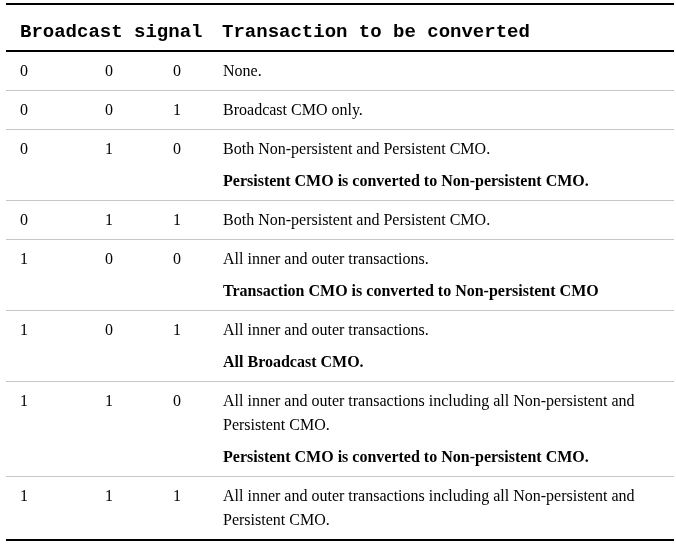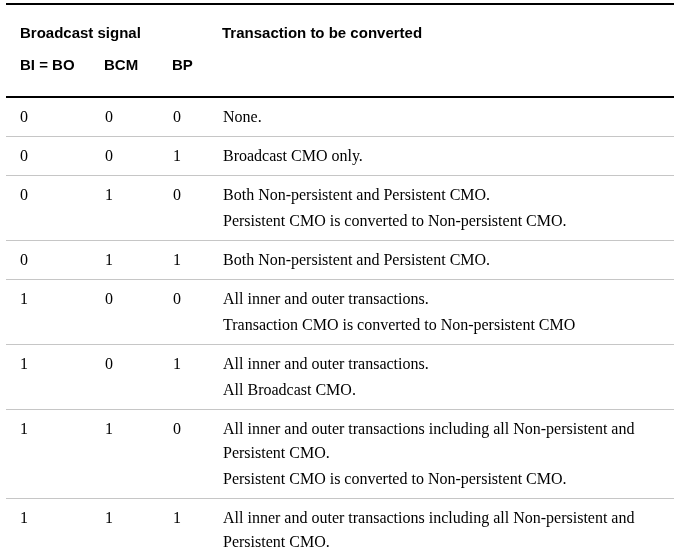--- a/index.html
+++ b/index.html
@@ -22,23 +22,23 @@
     table-layout: fixed;
     border-top: 2px solid var(--rule-strong, #000000);
     border-bottom: 2px solid var(--rule-strong, #000000);
   }
   col.c1 { width: 98px; }
   col.c2 { width: 68px; }
   col.c3 { width: 50px; }
   col.c4 { width: 452px; }
 
   thead th {
-    font-family: Liberation Sans, sans-serif;
+    font-family: Liberation Mono, monospace;
     font-weight: bold;
-    font-size: 15px;
+    font-size: 19px;
     line-height: 21px;
     text-align: left;
     padding: 0;
     vertical-align: top;
     white-space: nowrap;
   }
   thead { border-bottom: 2px solid var(--rule-strong, #000000); }
   thead tr.group-row th { padding-top: 17px; padding-bottom: 7px; }
   thead tr.cols-row th  { padding-top: 4px;  padding-bottom: 21px; }
   th.first, td.first { padding-left: 14px; }
@@ -46,43 +46,37 @@
   tbody td {
     vertical-align: top;
     font-size: 16px;
     line-height: 24px;
     padding-top: 7px;
     padding-bottom: 7px;
     border-bottom: 1px solid var(--rule-light, #c6c6c6);
   }
   tbody tr:last-child td { border-bottom: none; }
   td.desc { padding-right: 16px; }
-  .para + .para { margin-top: 2px; }
+  .para + .para { margin-top: 8px; font-weight: bold; }
 </style>
 </head>
 <body>
 
 <div class="page">
   <table class="broadcast">
     <colgroup>
       <col class="c1">
         <col class="c2">
         <col class="c3">
         <col class="c4">
     </colgroup>
     <thead>
       <tr class="group-row">
         <th colspan="3" class="first">Broadcast signal</th>
         <th>Transaction to be converted</th>
-      </tr>
-      <tr class="cols-row">
-        <th class="first">BI = BO</th>
-        <th>BCM</th>
-        <th>BP</th>
-        <th></th>
       </tr>
     </thead>
     <tbody>
       <tr>
         <td class="first num">0</td>
         <td class="num">0</td>
         <td class="num">0</td>
         <td class="desc">
           <div class="para">None.</div>
         </td>

